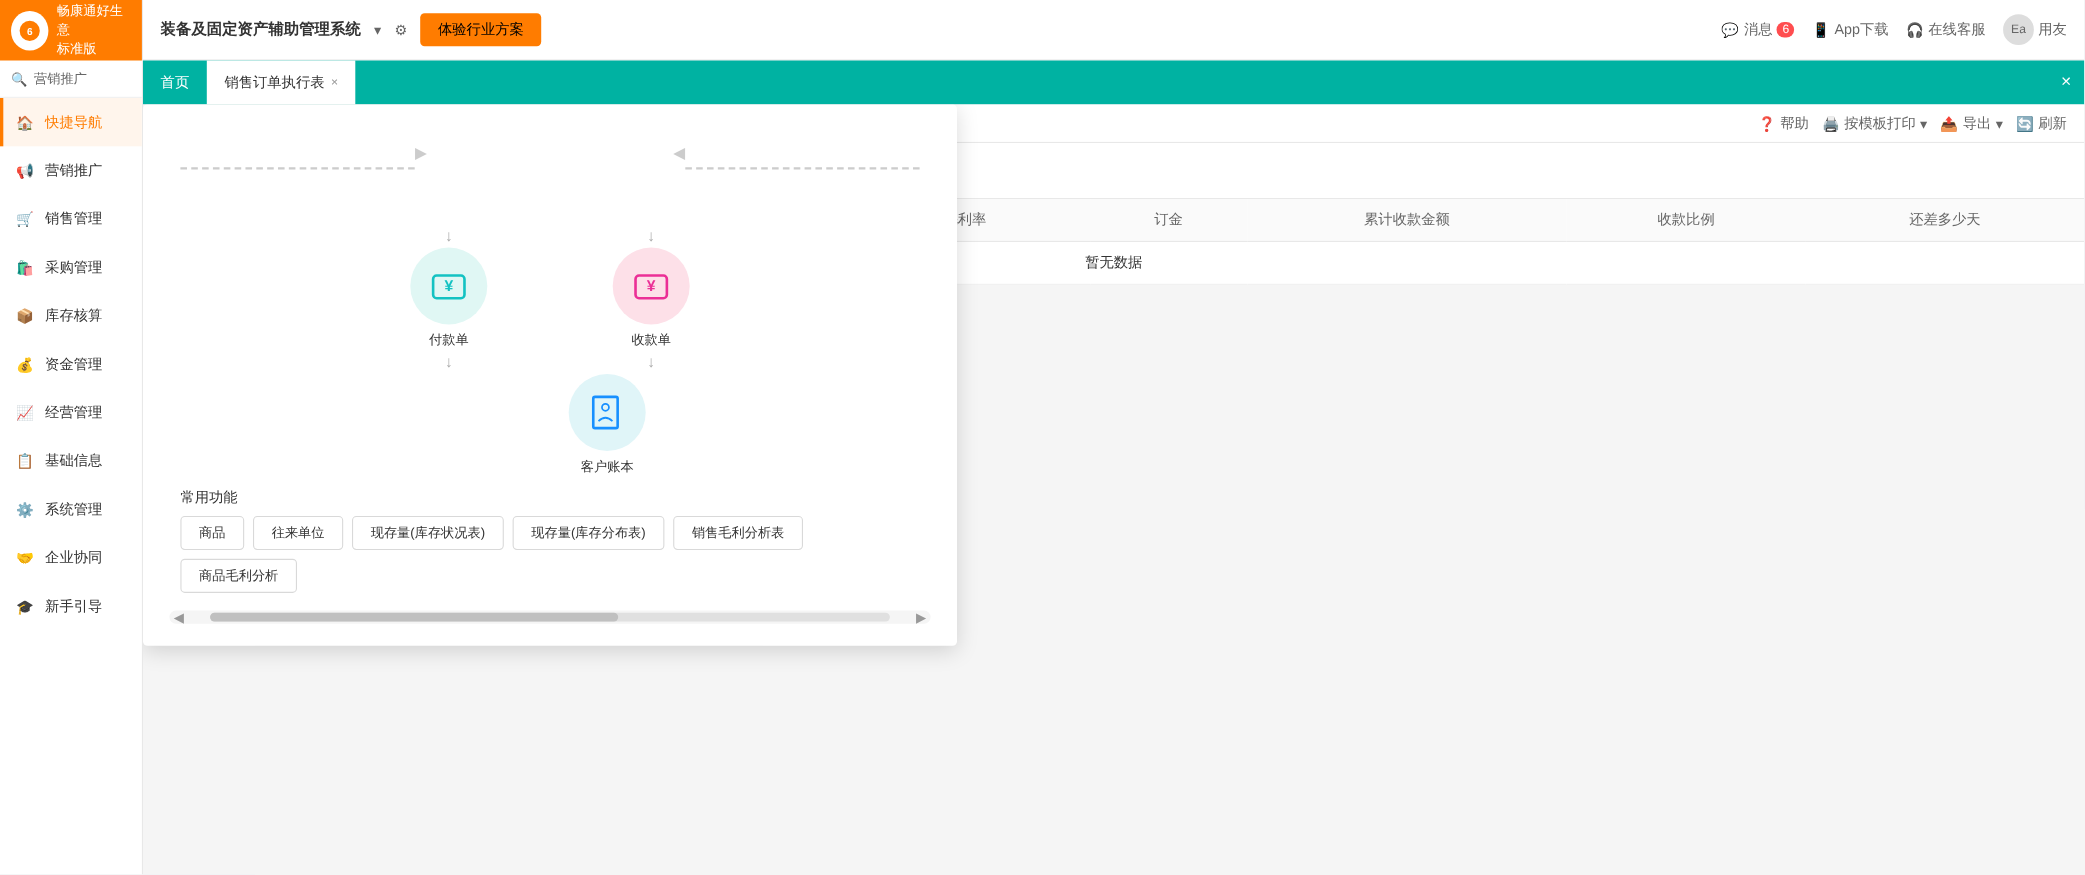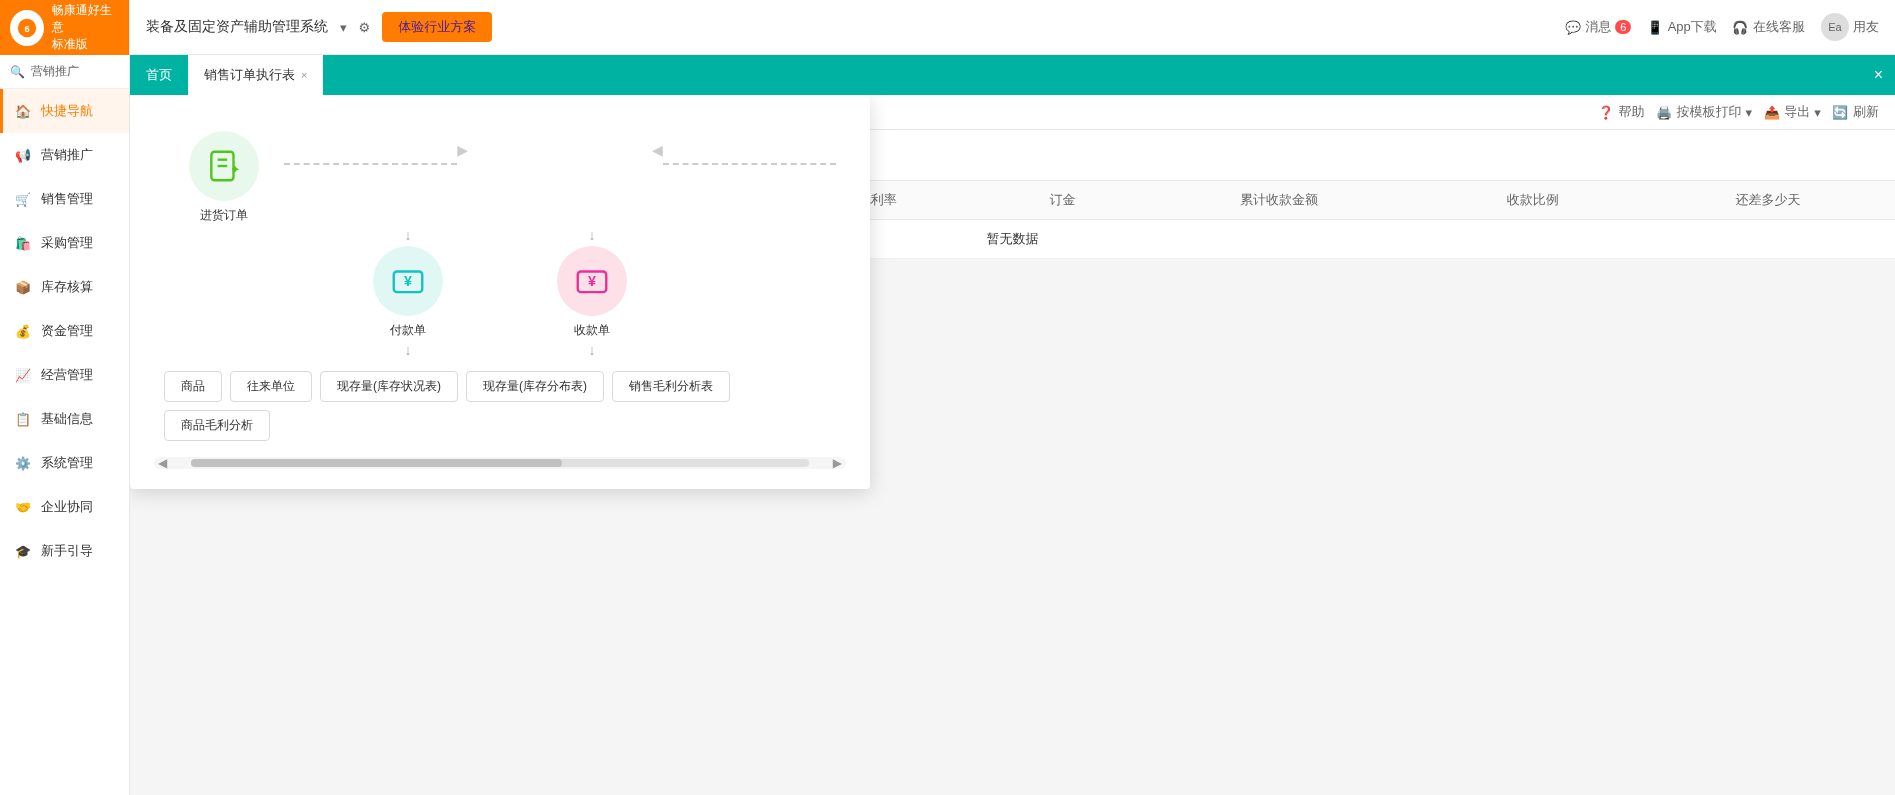--- a/index.html
+++ b/index.html
@@ -18,26 +18,26 @@
     .sidebar-nav { flex: 1; overflow-y: auto; }
     .sidebar-item { display: flex; align-items: center; gap: 8px; padding: 12px 10px; cursor: pointer; color: #333; font-size: 13px; border-left: 3px solid transparent; }
     .sidebar-item.active { background: #fff5ec; color: #ff7c00; border-left-color: #ff7c00; }
     .sidebar-item-icon { width: 20px; height: 20px; display: flex; align-items: center; justify-content: center; flex-shrink: 0; }
 
     
     .main-area { flex: 1; display: flex; flex-direction: column; overflow: hidden; }
 
     
     .top-header { height: 55px; background: #fff; border-bottom: 1px solid #e8e8e8; display: flex; align-items: center; padding: 0 16px; gap: 12px; flex-shrink: 0; }
-    .system-title { font-size: 14px; color: #333; font-weight: 400; }
+    .system-title { font-size: 14px; color: #333; font-weight: 700; }
     .header-dropdown { display: flex; align-items: center; gap: 4px; cursor: pointer; color: #666; }
     .header-actions { margin-left: auto; display: flex; align-items: center; gap: 16px; }
     .header-btn { display: flex; align-items: center; gap: 4px; cursor: pointer; color: #666; font-size: 13px; }
     .badge { background: #ff4d4f; color: #fff; border-radius: 10px; padding: 1px 5px; font-size: 11px; }
-    .btn-experience { background: #ff7c00; color: #4c1d95; padding: 6px 16px; border-radius: 4px; cursor: pointer; font-size: 13px; border: none; text-align: right; }
+    .btn-experience { background: #ff7c00; color: #000000; padding: 6px 16px; border-radius: 4px; cursor: pointer; font-size: 13px; border: none; text-align: right; }
     .settings-btn { cursor: pointer; color: #666; }
     .avatar { width: 28px; height: 28px; background: #ddd; border-radius: 50%; display: flex; align-items: center; justify-content: center; font-size: 11px; color: #666; }
 
     
     .tab-bar { height: 40px; background: #00b2a2; display: flex; align-items: center; padding: 0 0 0 0; flex-shrink: 0; }
     .tab-item { padding: 0 16px; height: 100%; display: flex; align-items: center; cursor: pointer; color: rgba(255,255,255,0.8); font-size: 13px; gap: 6px; }
     .tab-item.active { background: #fff; color: #333; }
     .tab-item .close-icon { font-size: 11px; color: #999; cursor: pointer; }
     .tab-home { color: #fff; font-size: 13px; }
     .tab-bar-close { margin-left: auto; color: #fff; padding: 0 12px; cursor: pointer; font-size: 16px; }
@@ -266,31 +266,20 @@
           </table>
         </div>
       </div>
 
       <div class="popup">
 
         <div class="flow-section">
 
           <div class="flow-row">
 
-            <div class="flow-node">
-              <div class="flow-circle circle-green" style="background:#e8f8ec;">
-                <svg width="38" height="38" viewBox="0 0 24 24">
-                    <rect x="4" y="3" width="14" height="18" rx="2" fill="none" stroke="#52c41a" stroke-width="1.5"></rect>
-                    <line x1="8" y1="8" x2="14" y2="8" stroke="#52c41a" stroke-width="1.5"></line>
-                    <line x1="8" y1="12" x2="14" y2="12" stroke="#52c41a" stroke-width="1.5"></line>
-                    <path d="M17 14 L20 14 L18 12 M20 14 L18 16" stroke="#52c41a" stroke-width="1.2" fill="none"></path>
-                  </svg>
-              </div>
-              <span class="flow-label">进货订单</span>
-            </div>
 
             <div class="flow-connector">
               <div class="arrow-line" style="border-top: 2px dashed #ccc; flex:1; min-width:20px;"></div>
               <span style="color:#ccc; font-size:14px; margin-bottom:28px;">▶</span>
             </div>
 
 
             <div style="flex:1; min-width:40px;"></div>
 
 
@@ -352,26 +341,37 @@
               <span class="down-arrow">↓</span>
             </div>
             <div style="flex:1; min-width:20px;"></div>
             <div style="width:120px;"></div>
           </div>
 
           <div class="flow-row" style="margin-top:4px;">
             <div style="width:120px;"></div>
             <div style="flex:1; min-width:20px;"></div>
             <div style="flex:1; min-width:40px;"></div>
+            <div class="flow-node">
+              <div class="flow-circle" style="background:#e0f5f8;">
+                <svg width="38" height="38" viewBox="0 0 24 24">
+                    <rect x="4" y="3" width="14" height="18" rx="1" fill="none" stroke="#1890ff" stroke-width="1.5"></rect>
+                    <circle cx="11" cy="9" r="2" fill="none" stroke="#1890ff" stroke-width="1"></circle>
+                    <path d="M7 17 Q11 13 15 17" fill="none" stroke="#1890ff" stroke-width="1"></path>
+                  </svg>
+              </div>
+              <span class="flow-label">客户账本</span>
+            </div>
             <div style="flex:1; min-width:20px;"></div>
             <div style="width:120px;"></div>
           </div>
         </div>
 
         <div class="common-functions">
+          <div class="common-title">常用功能</div>
           <div class="func-btns">
             <button class="func-btn">商品</button>
             <button class="func-btn">往来单位</button>
             <button class="func-btn">现存量(库存状况表)</button>
             <button class="func-btn">现存量(库存分布表)</button>
             <button class="func-btn">销售毛利分析表</button>
             <button class="func-btn">商品毛利分析</button>
           </div>
         </div>
 

